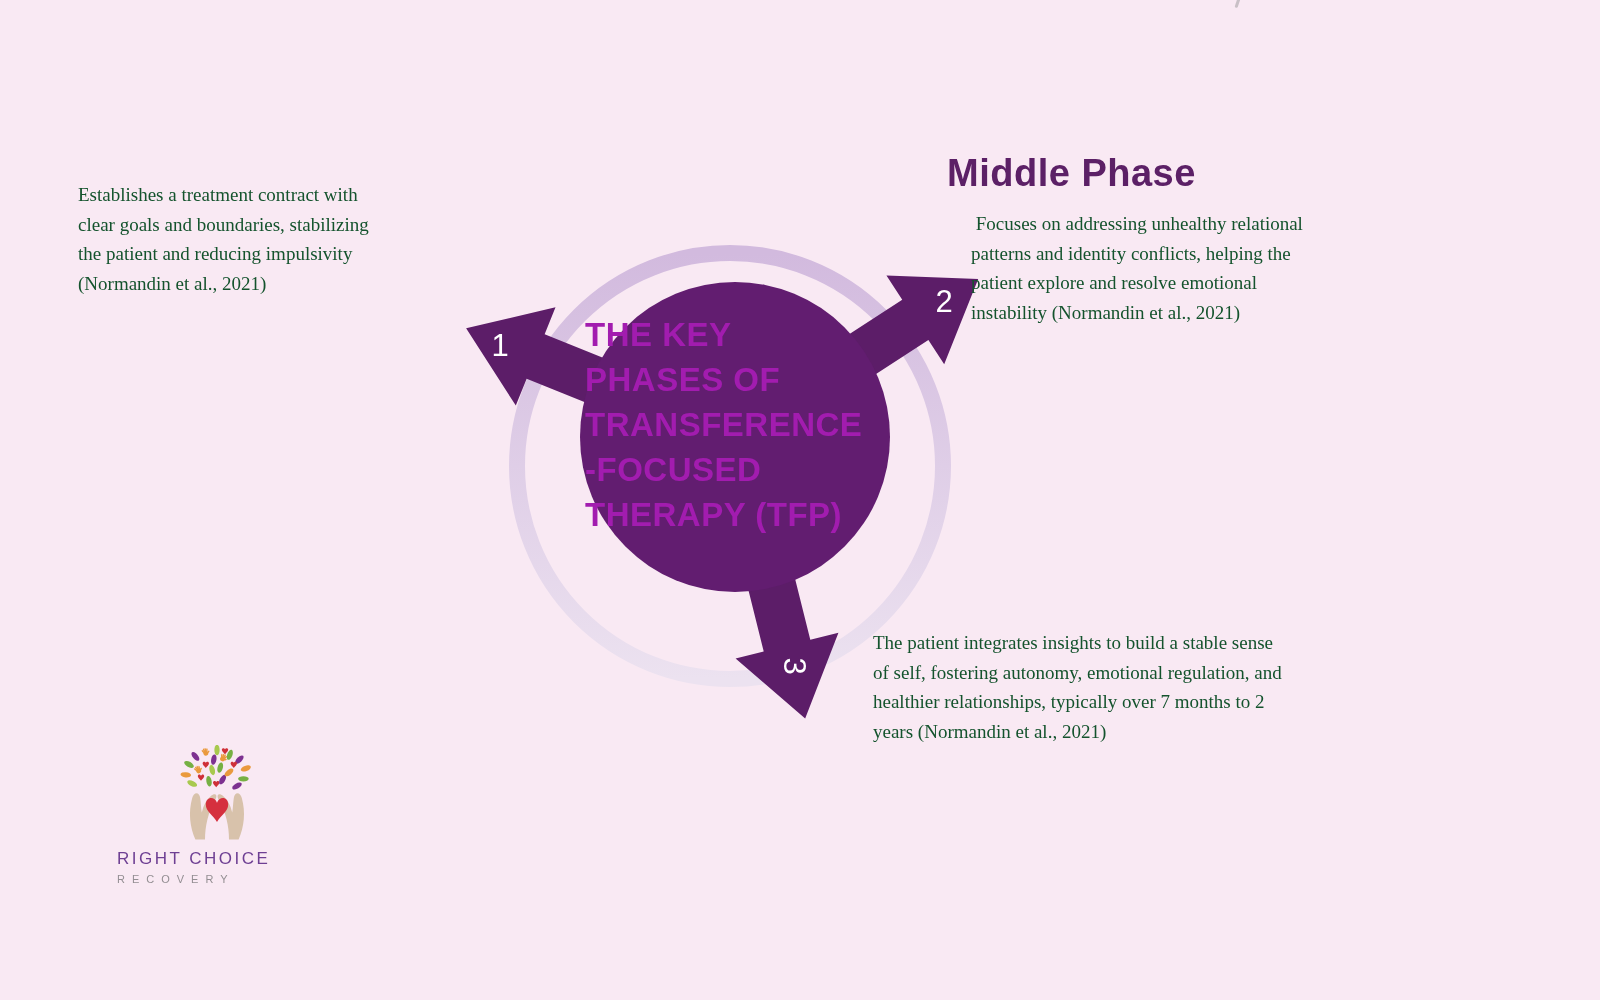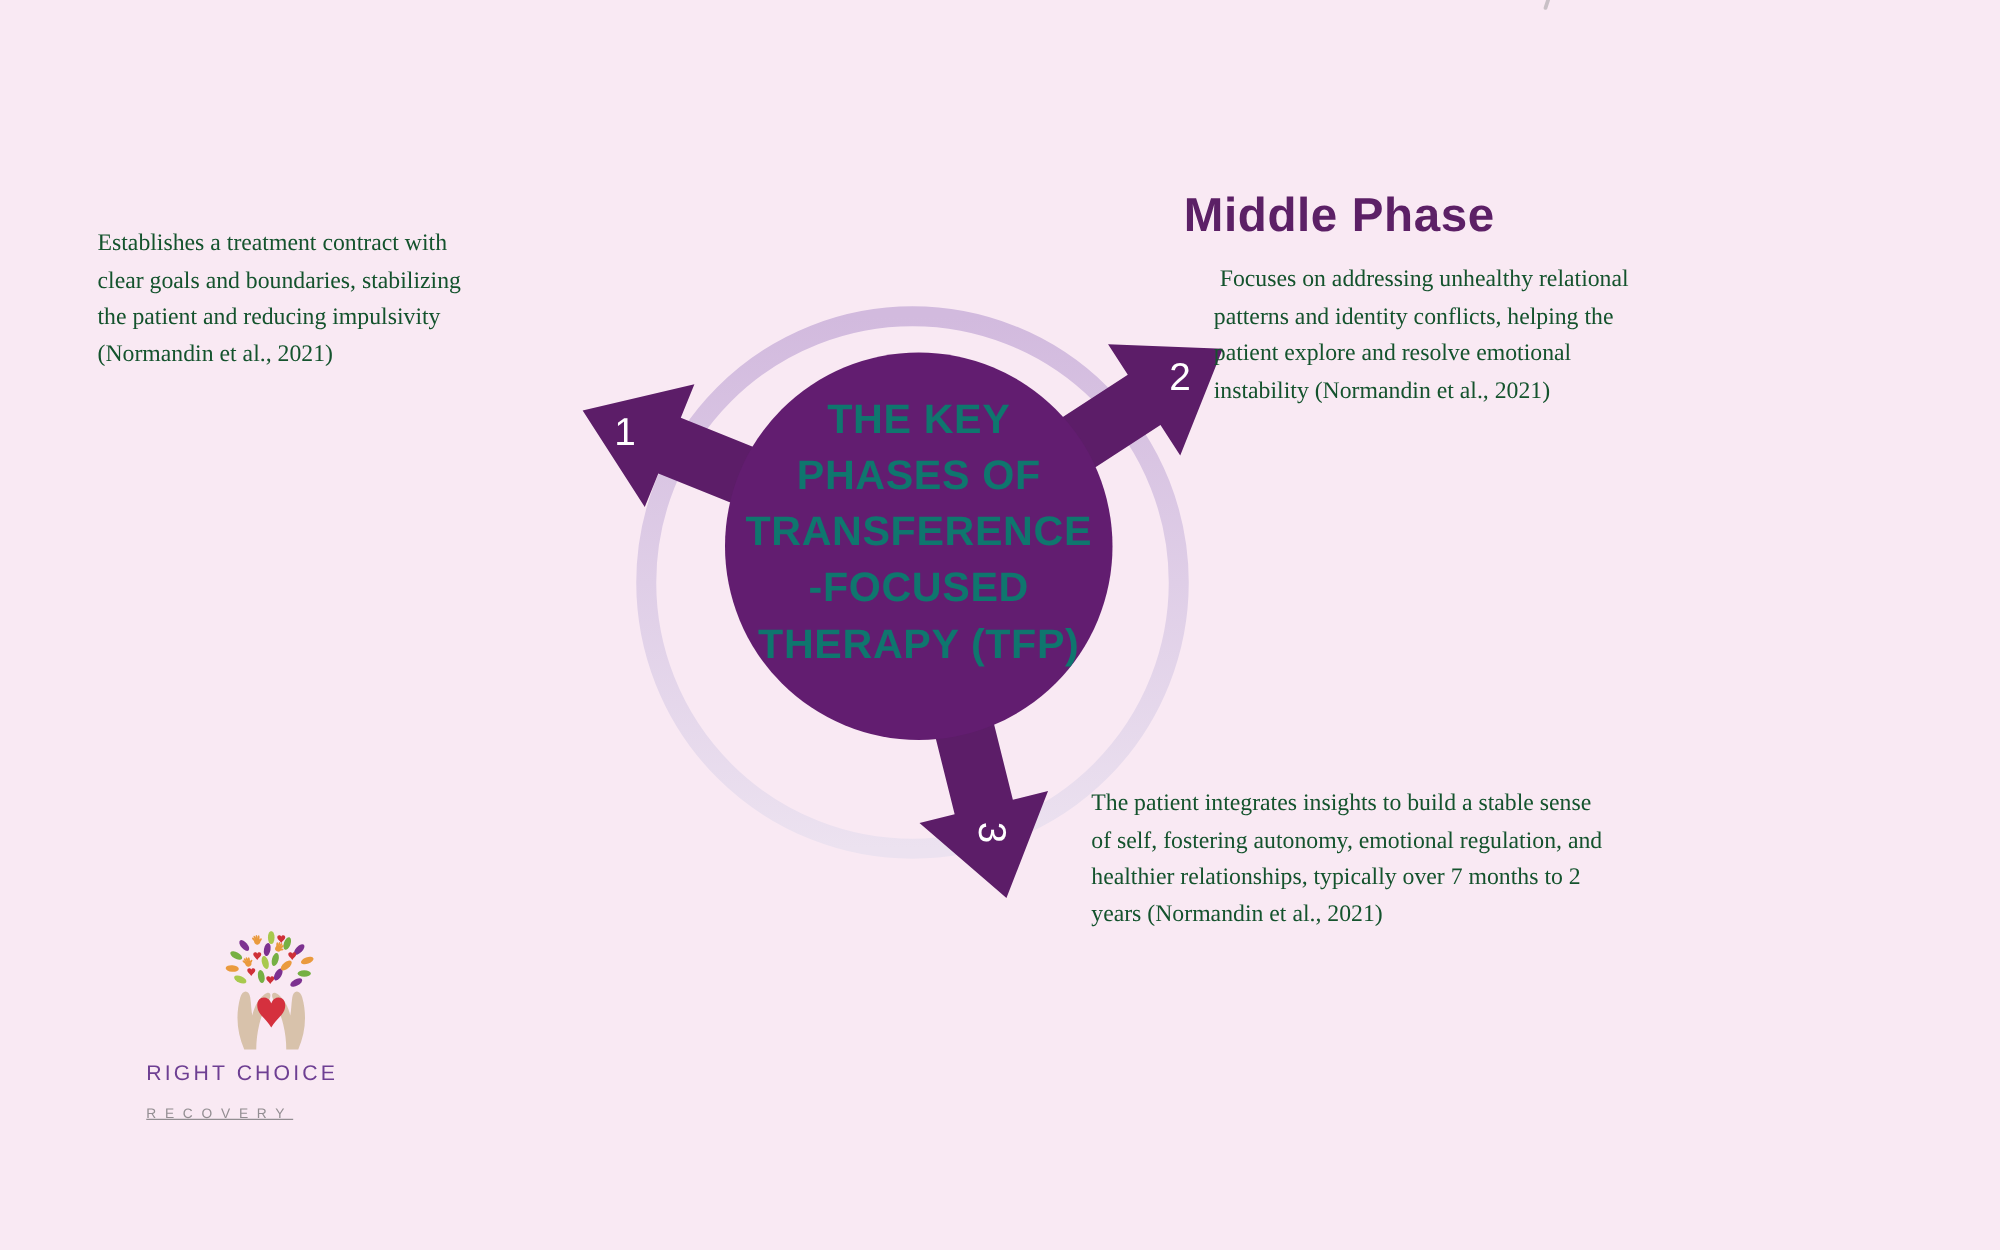--- a/index.html
+++ b/index.html
@@ -19,32 +19,32 @@
     white-space:pre-wrap;
     font-family:Liberation Serif, serif;
   }
   .phase-initial{left:78px;top:180px;width:440px;}
   .phase-middle{left:947px;top:152px;width:470px;}
   .phase-middle .desc{margin-left:24px;}
   .phase-final{left:873px;top:628px;width:540px;}
   .diagram-svg{position:absolute;left:0;top:0;}
   .circle-title{
     position:absolute;left:585px;top:312px;width:300px;
-    text-align:center;color:#0f766e;
+    color:#a21caf;
     font-size:33px;line-height:45px;font-weight:800;letter-spacing:.5px;
     white-space:pre-line;
   }
   .logo{position:absolute;left:117px;top:745px;width:200px;text-align:left;}
   .logo-mark{display:block;margin:0 auto;}
   .logo-name{
     margin-top:6px;font-size:17px;font-weight:500;letter-spacing:2.5px;
     color:#6e3f93;
   }
   .logo-sub{
-    margin-top:16px;font-size:11px;letter-spacing:7px;color:#938e92;text-decoration:underline;
+    margin-top:4px;font-size:11px;letter-spacing:7px;color:#938e92;
   }
   .top-edge-mark{
     position:absolute;left:1236px;top:-2px;width:3px;height:10px;
     background:#c9c0c6;transform:rotate(18deg);border-radius:2px;
   }
 </style>
 </head>
 <body>
 
 <div class="canvas">

